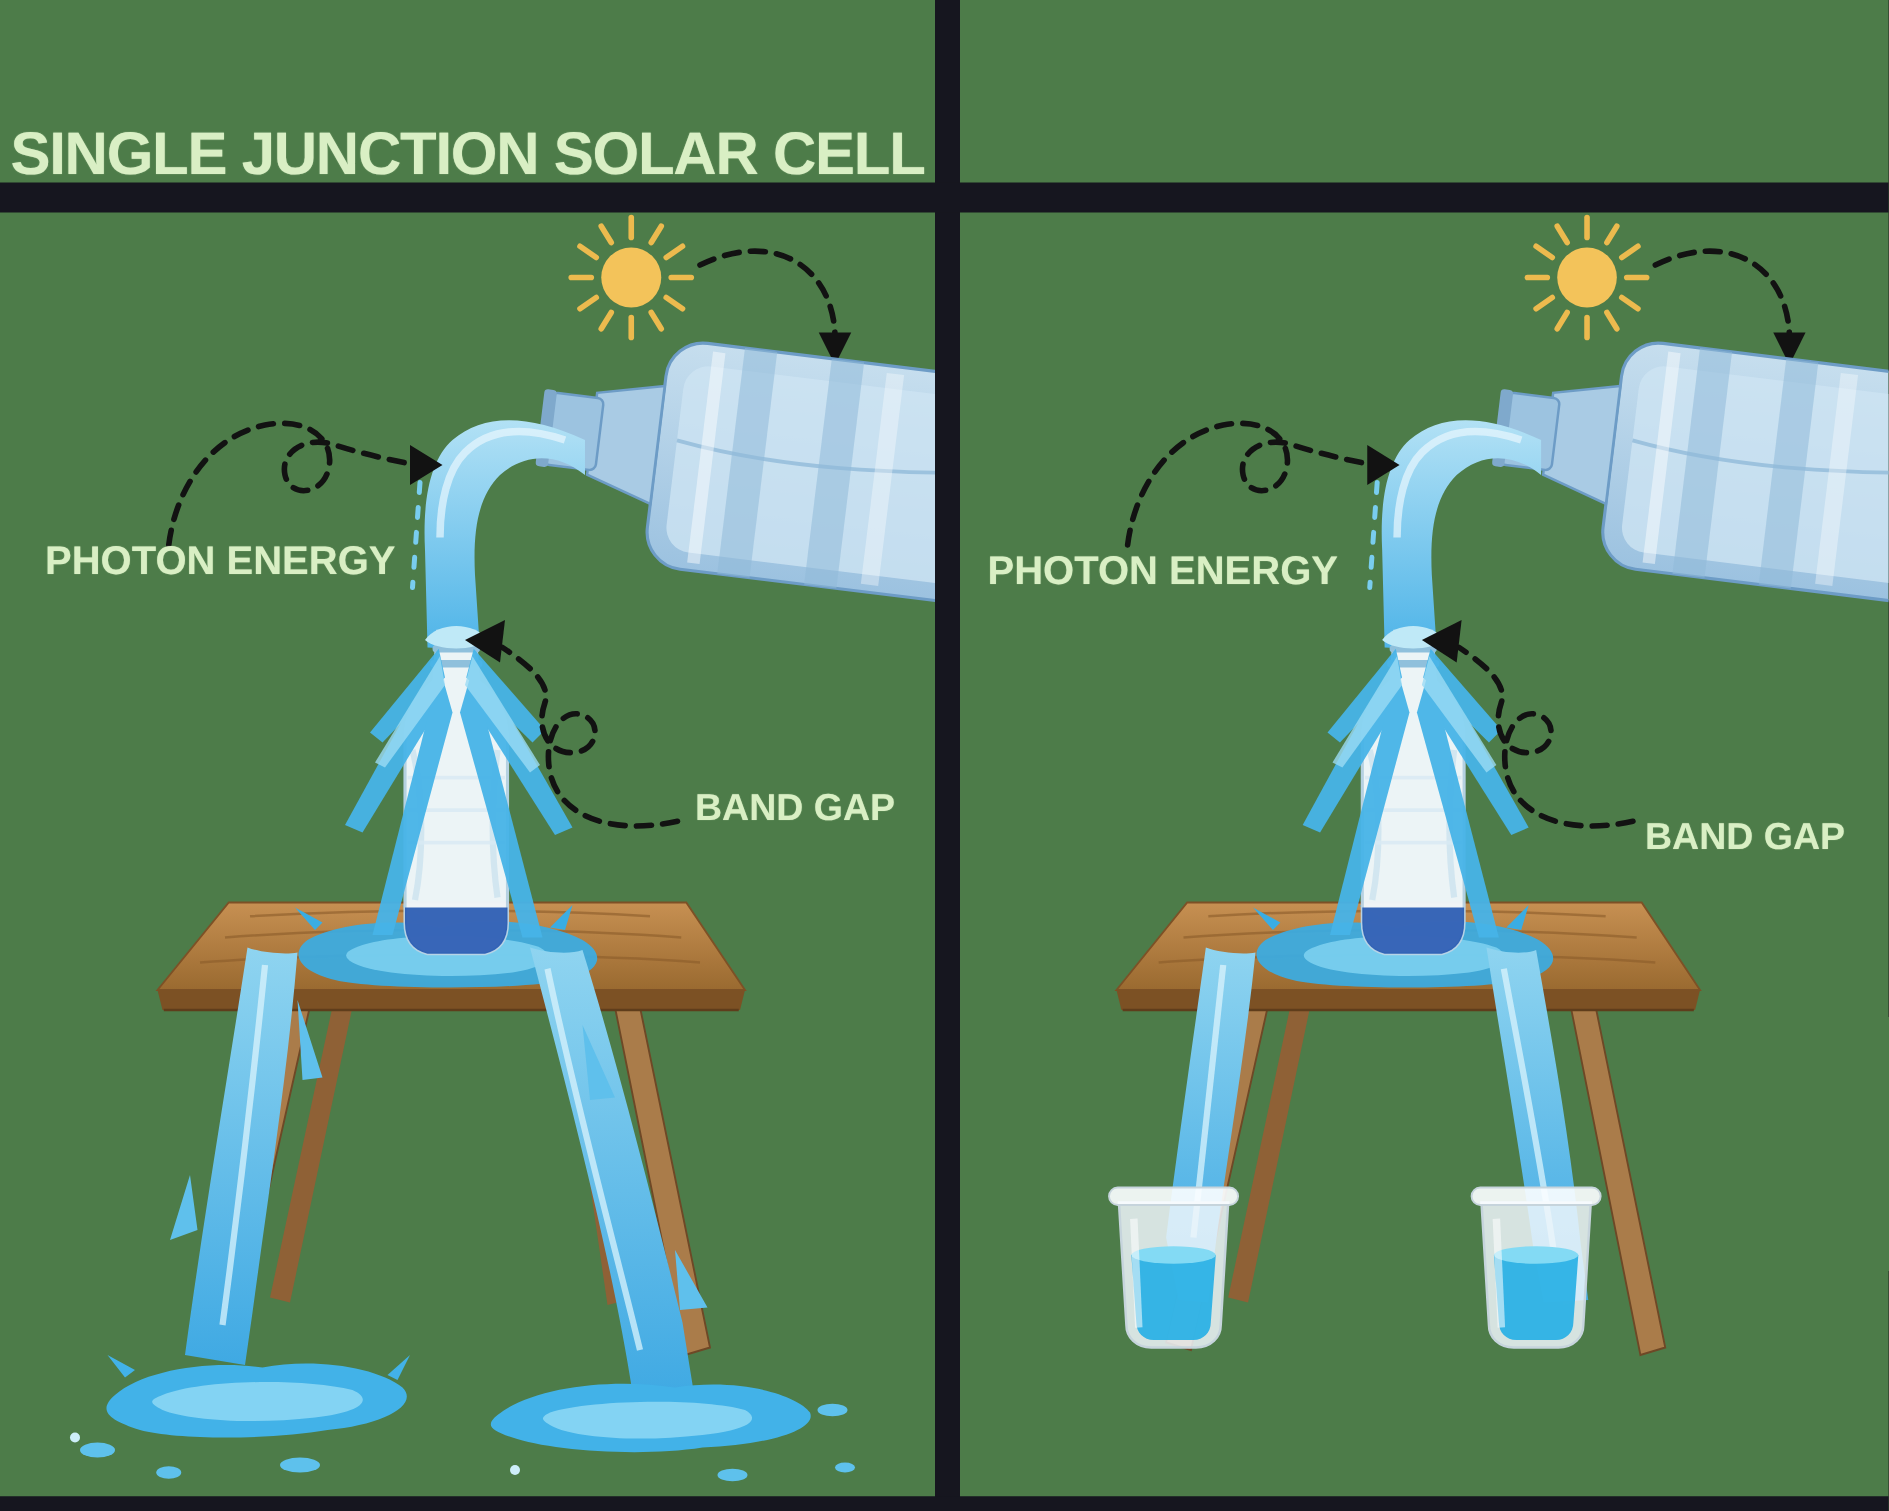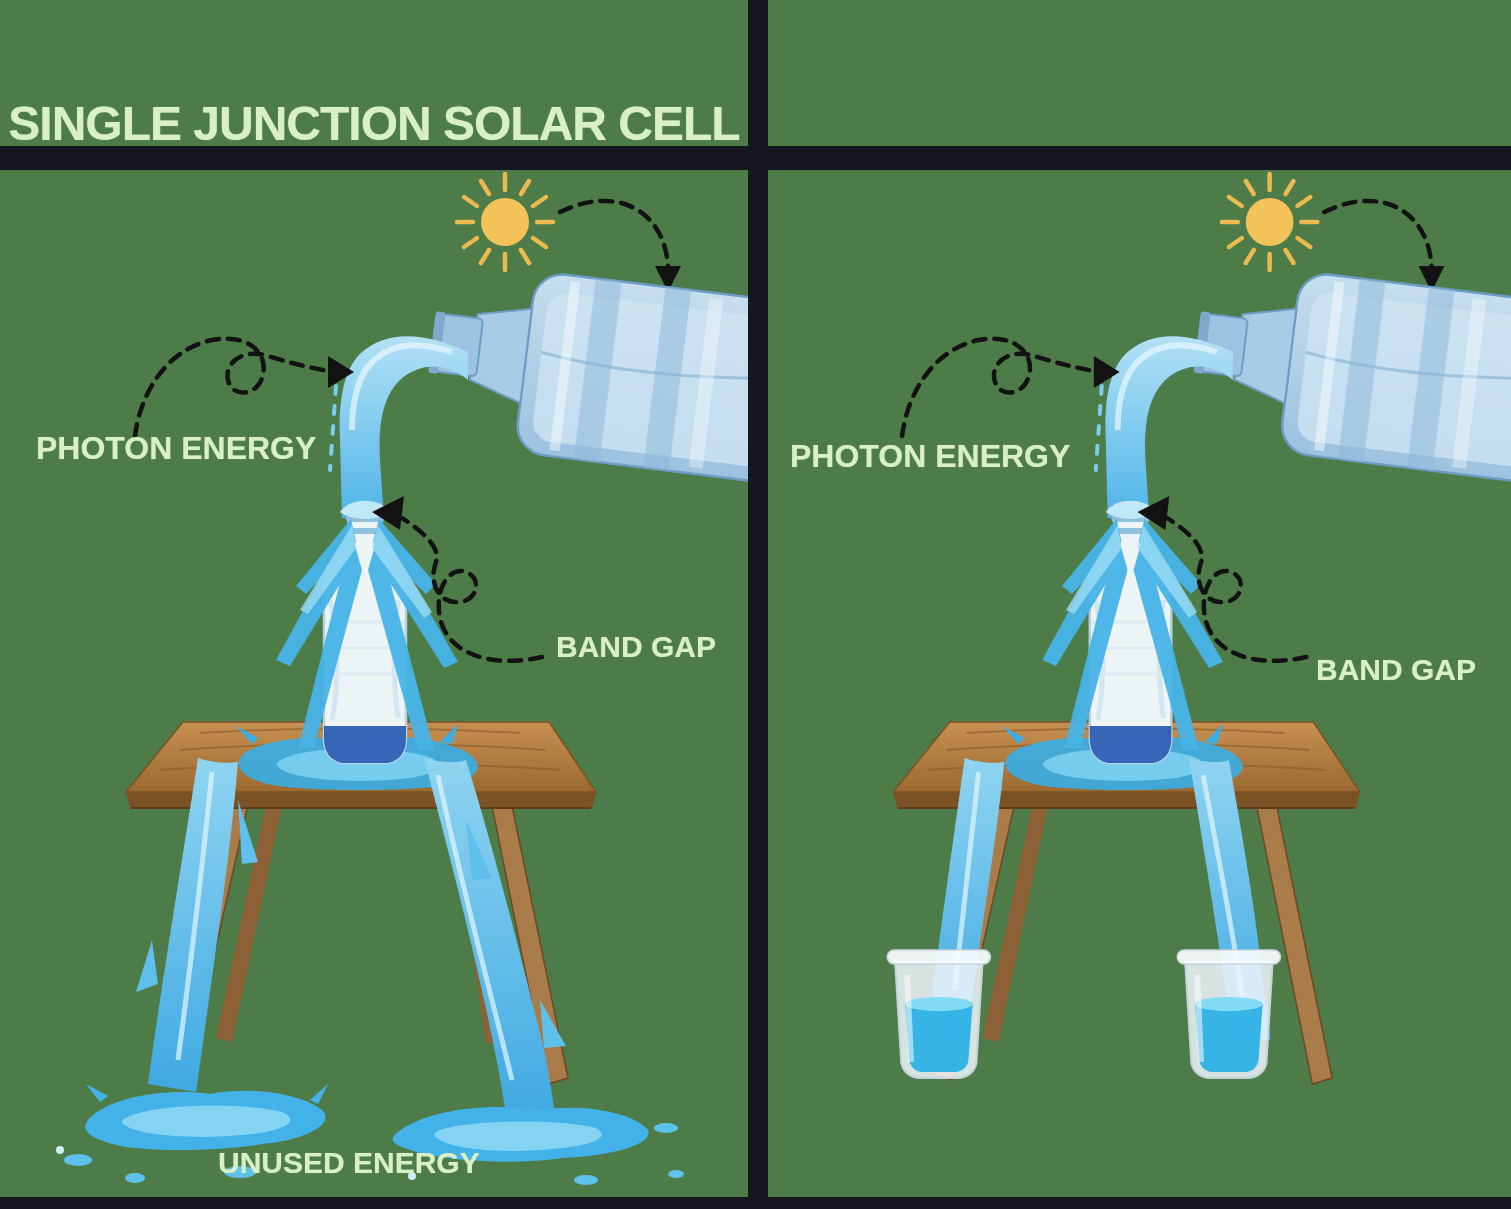--- a/index.html
+++ b/index.html
@@ -226,21 +226,20 @@
 <div class="canvas">
 
   <section class="panel p-left">
     <svg class="scene" viewBox="0 0 748 1209" preserveAspectRatio="none">
       <use href="#scene-core"></use>
       <use href="#floor-spill"></use>
     </svg>
     <h1 class="panel-title">SINGLE JUNCTION SOLAR CELL</h1>
     <div class="label photon">PHOTON ENERGY</div>
     <div class="label bandgap">BAND GAP</div>
-    <div class="label unused">UNUSED ENERGY</div>
   </section>
 
   <section class="panel p-right">
     <svg class="scene" viewBox="0 0 748 1209" preserveAspectRatio="none">
       <use href="#scene-core"></use>
       <use href="#beaker-collect"></use>
     </svg>
     <div class="label photon">PHOTON ENERGY</div>
     <div class="label bandgap">BAND GAP</div>
   </section>

